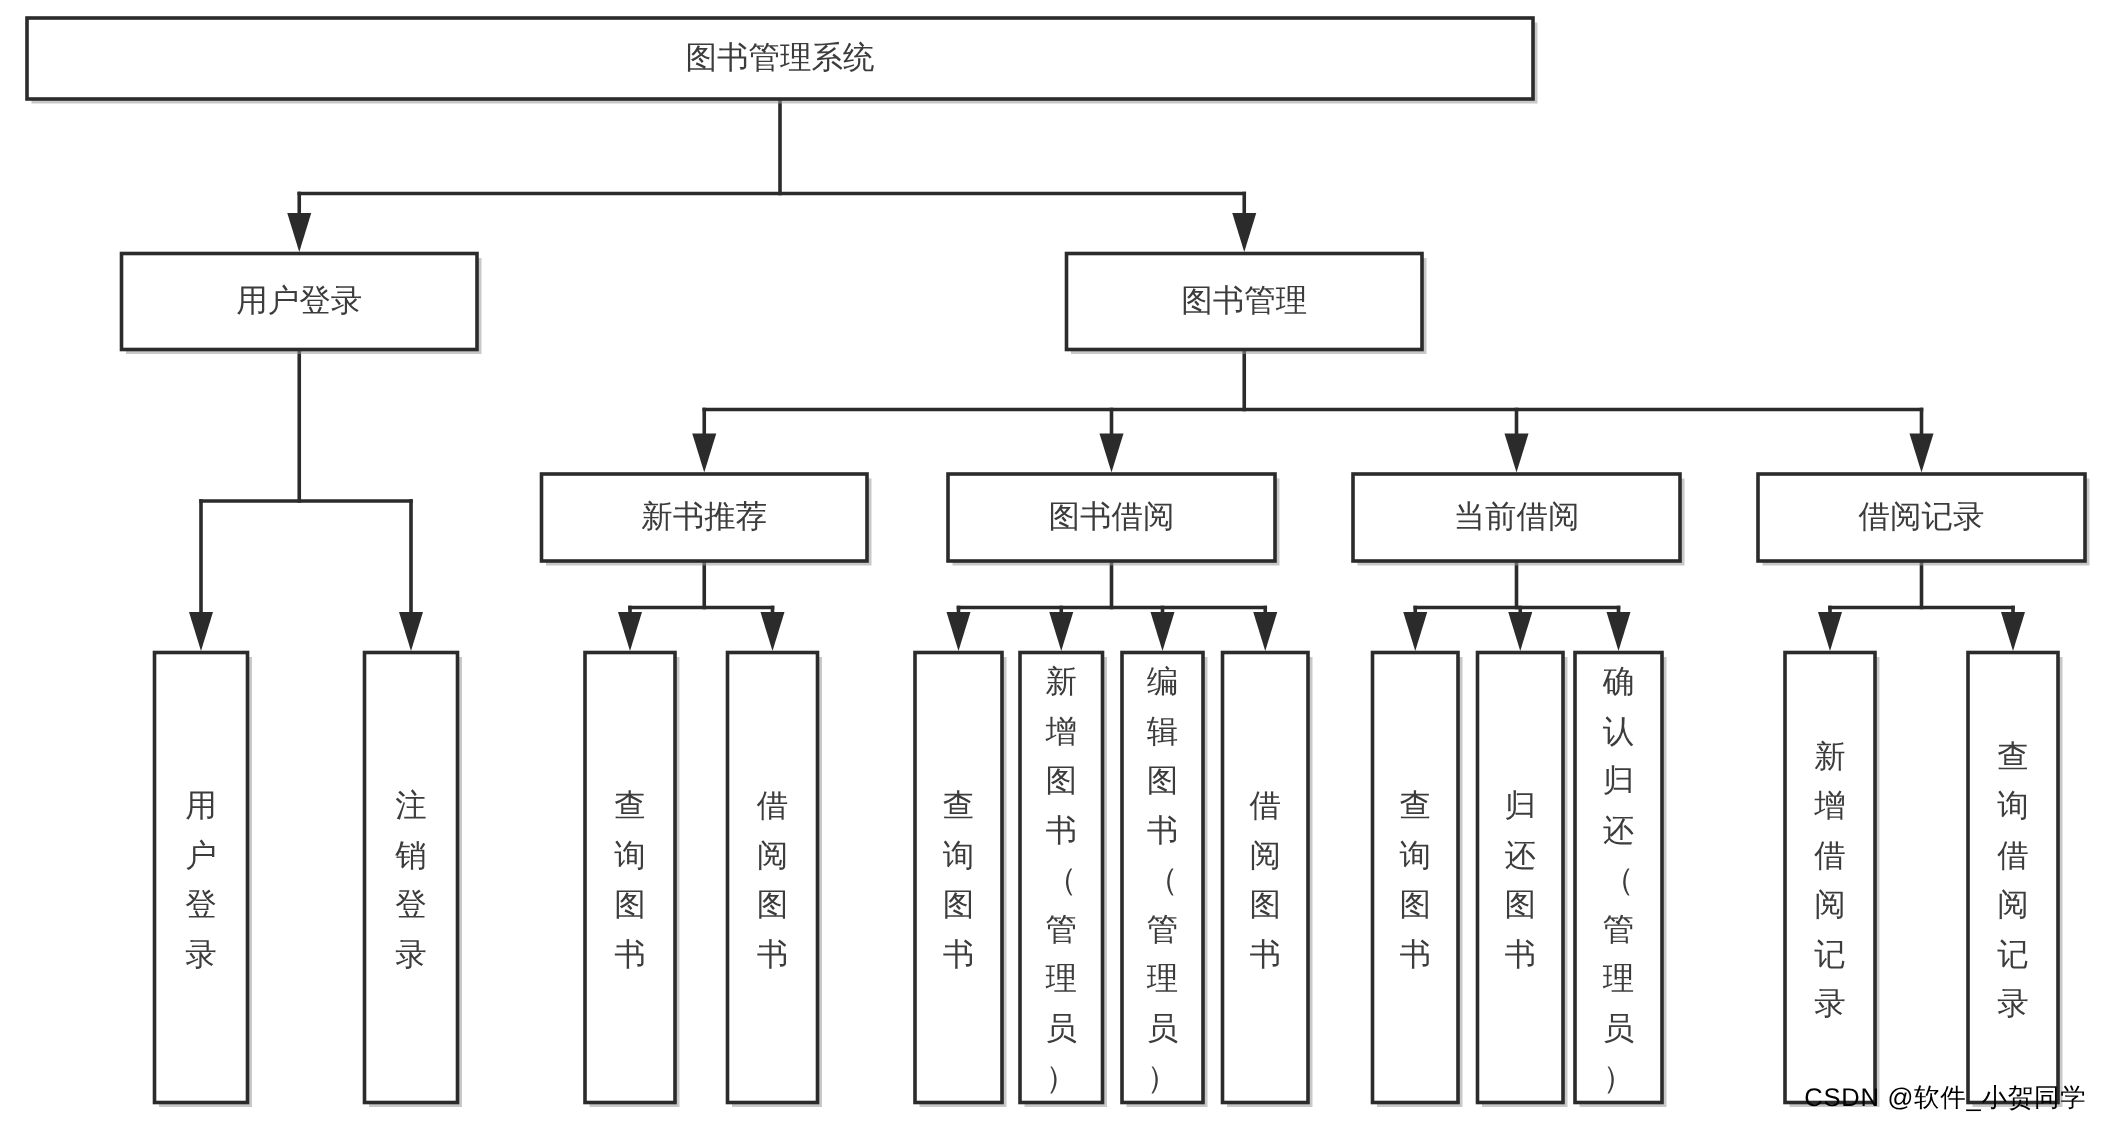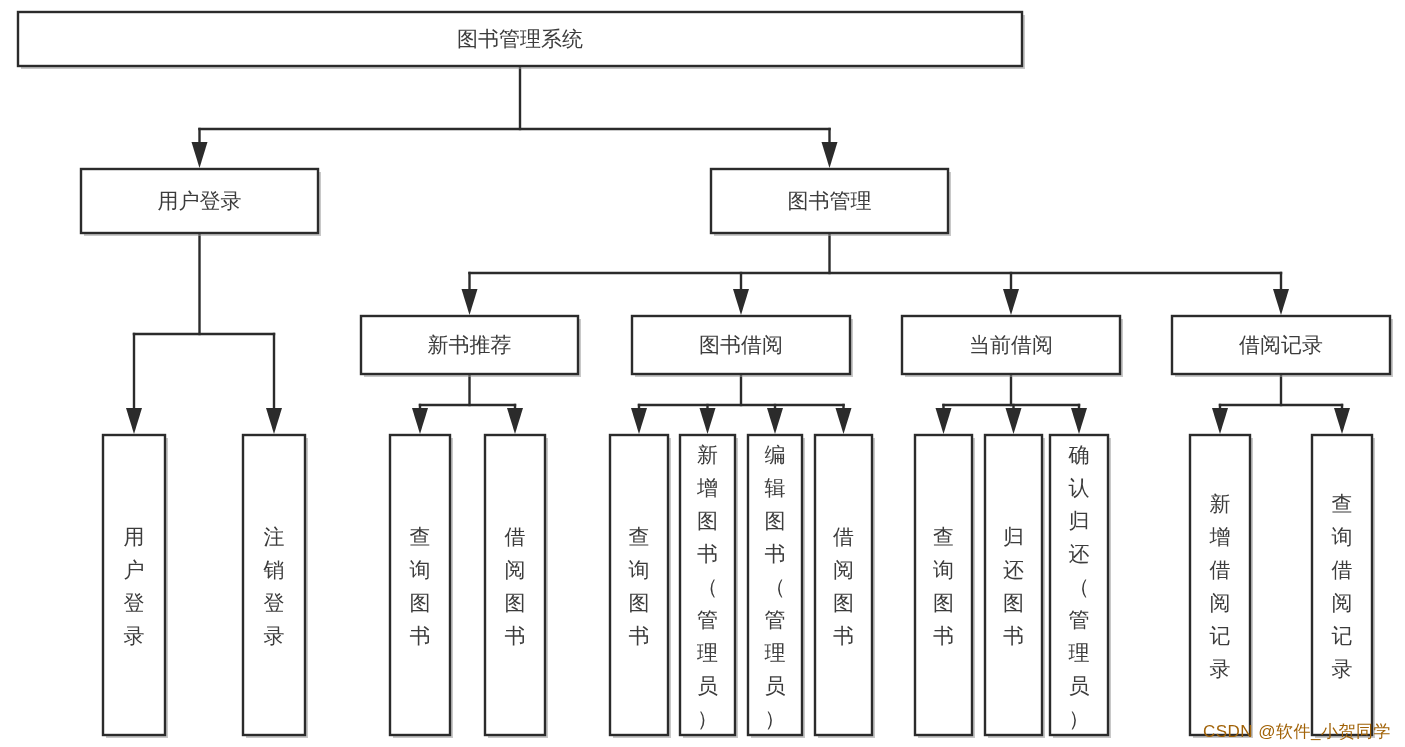--- a/index.html
+++ b/index.html
@@ -58,21 +58,21 @@
     font-size: 21px;
     fill: #3c3c3c;
     text-anchor: middle;
   }
   .watermark {
     position: absolute;
     right: 14px;
     bottom: 4px;
     font-family: "Liberation Sans", "DejaVu Sans", sans-serif;
     font-size: 17px;
-    color: #a16207;
+    color: #000000;
     white-space: nowrap;
     letter-spacing: 0.5px;
     user-select: none;
   }
 </style>
 </head>
 <body>
 
 <div id="diagram-root">
   <svg class="tree-canvas" id="tree-canvas" viewBox="0 0 1405 747" xmlns="http://www.w3.org/2000/svg">

